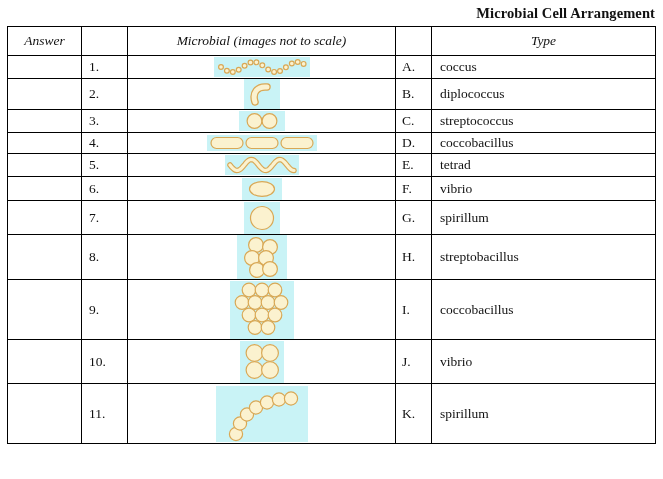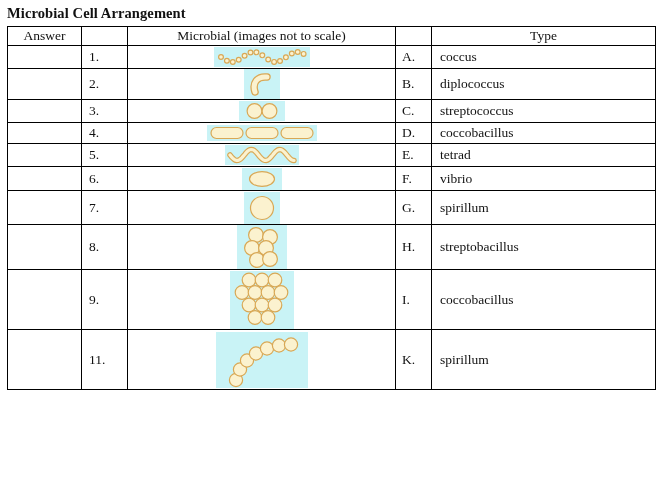--- a/index.html
+++ b/index.html
@@ -7,40 +7,40 @@
   body {
     width: 663px;
     height: 479px;
     font-family: "Liberation Serif", serif;
     color: #111111;
     overflow: hidden;
   }
   .page { padding: 5px 7px; }
   .title {
     width: 648px;
-    text-align: left;
+    text-align: right;
     font-size: 14.5px;
     font-weight: bold;
     margin-bottom: 4px;
     letter-spacing: 0.1px;
   }
   table.match-table {
     border-collapse: collapse;
     table-layout: fixed;
     width: 648px;
   }
   .match-table th, .match-table td {
     border: 1px solid #000000;
     font-size: 13.5px;
     font-weight: normal;
     vertical-align: middle;
     overflow: hidden;
     white-space: nowrap;
   }
-  .match-table thead tr { height: 19px; }
+  .match-table thead tr { height: 29px; font-style: italic; }
   .match-table th { text-align: center; }
   .number-cell { padding-left: 7px; }
   .letter-cell { padding-left: 6px; }
   .type-cell   { padding-left: 8px; }
   .morphology-cell { text-align: center; }
   .morphology-cell svg { vertical-align: middle; }
 </style>
 </head>
 <body>
 
@@ -174,20 +174,32 @@
               <circle cx="51" cy="21.5" r="6.8" fill="#fbf2cf" stroke="#d9a855" stroke-width="1.2"></circle>
               <circle cx="19" cy="34" r="6.8" fill="#fbf2cf" stroke="#d9a855" stroke-width="1.2"></circle>
               <circle cx="32" cy="34" r="6.8" fill="#fbf2cf" stroke="#d9a855" stroke-width="1.2"></circle>
               <circle cx="45" cy="34" r="6.8" fill="#fbf2cf" stroke="#d9a855" stroke-width="1.2"></circle>
               <circle cx="25" cy="46.5" r="6.8" fill="#fbf2cf" stroke="#d9a855" stroke-width="1.2"></circle>
               <circle cx="38" cy="46.5" r="6.8" fill="#fbf2cf" stroke="#d9a855" stroke-width="1.2"></circle>
             </svg></td>
           <td class="letter-cell">I.</td>
           <td class="type-cell">coccobacillus</td>
         </tr>
+        <tr style="height: 44px;">
+          <td class="answer-cell"></td>
+          <td class="number-cell">10.</td>
+          <td class="morphology-cell"><svg width="44" height="42" viewBox="0 0 44 42" style="background:#c9f3f6">
+              <circle cx="14.5" cy="12" r="8.4" fill="#fbf2cf" stroke="#d9a855" stroke-width="1.2"></circle>
+              <circle cx="30" cy="12" r="8.4" fill="#fbf2cf" stroke="#d9a855" stroke-width="1.2"></circle>
+              <circle cx="14.5" cy="29" r="8.4" fill="#fbf2cf" stroke="#d9a855" stroke-width="1.2"></circle>
+              <circle cx="30" cy="29" r="8.4" fill="#fbf2cf" stroke="#d9a855" stroke-width="1.2"></circle>
+            </svg></td>
+          <td class="letter-cell">J.</td>
+          <td class="type-cell">vibrio</td>
+        </tr>
         <tr style="height: 60px;">
           <td class="answer-cell"></td>
           <td class="number-cell">11.</td>
           <td class="morphology-cell"><svg width="92" height="56" viewBox="0 0 92 56" style="background:#c9f3f6">
               <circle cx="20" cy="48" r="6.6" fill="#fbf2cf" stroke="#d9a855" stroke-width="1.2"></circle>
               <circle cx="24" cy="37.5" r="6.6" fill="#fbf2cf" stroke="#d9a855" stroke-width="1.2"></circle>
               <circle cx="31" cy="28.5" r="6.6" fill="#fbf2cf" stroke="#d9a855" stroke-width="1.2"></circle>
               <circle cx="40" cy="21.5" r="6.6" fill="#fbf2cf" stroke="#d9a855" stroke-width="1.2"></circle>
               <circle cx="51" cy="16.5" r="6.6" fill="#fbf2cf" stroke="#d9a855" stroke-width="1.2"></circle>
               <circle cx="63" cy="13.5" r="6.6" fill="#fbf2cf" stroke="#d9a855" stroke-width="1.2"></circle>

